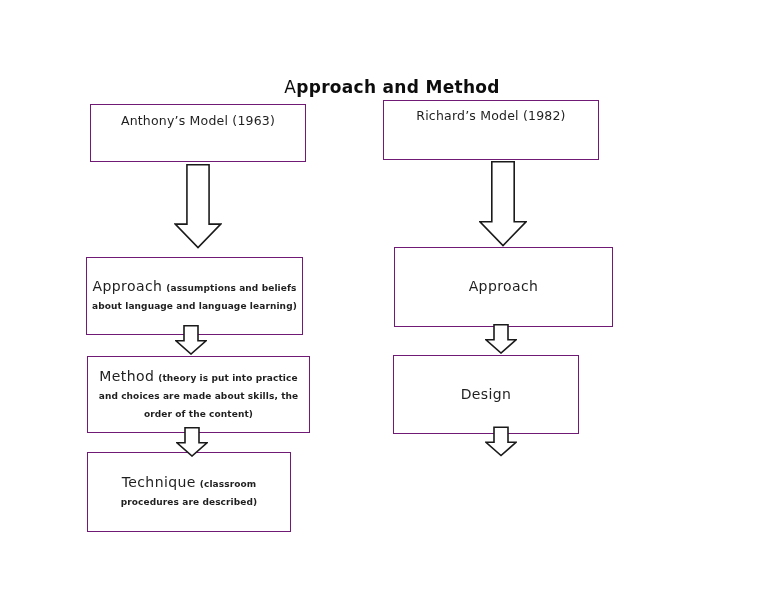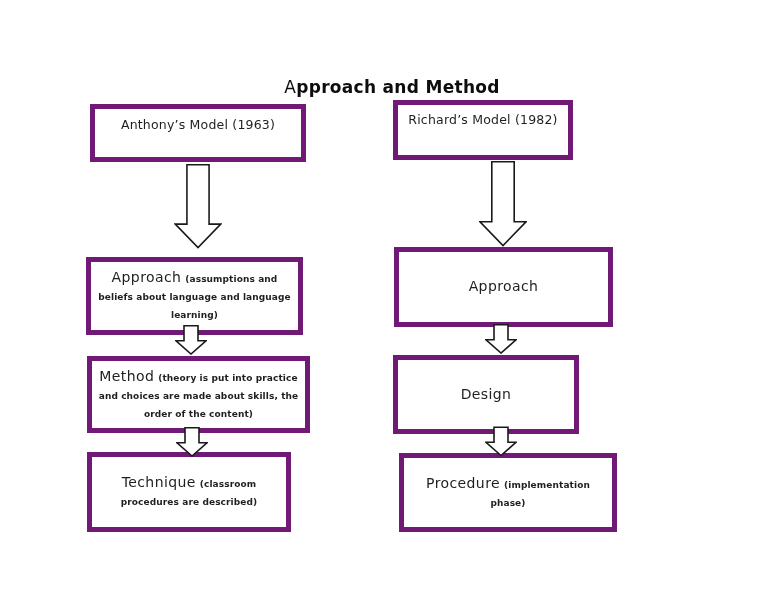--- a/index.html
+++ b/index.html
@@ -15,41 +15,41 @@
     position:absolute;top:76px;left:8px;width:100%;
     margin:0;text-align:center;
     font-size:17px;line-height:22px;color:#0d0d0d;
     letter-spacing:.3px;
   }
   .title .t-prefix{font-weight:400;}
   .title .t-rest{font-weight:700;}
   .box{
     position:absolute;
     background:#ffffff;
-    border:5px solid #701a75;
+    border:1px solid #701a75;
     box-sizing:border-box;
     text-align:center;
     z-index:1;
   }
   .header-box{
     font-size:12.5px;line-height:15px;
     padding-top:8px;
     letter-spacing:.2px;
   }
   .flow-box{
     display:flex;align-items:center;justify-content:center;
     padding:16px 4px;
   }
   .flow-box .inner{line-height:15px;}
   .main-label{font-size:14px;letter-spacing:.4px;}
   .detail-label{font-size:9px;font-weight:700;letter-spacing:.1px;}
   .detail-label:not(:empty){margin-left:4px;}
   
   .b-l-header{left:90px;top:104px;width:216px;height:58px;}
-  .b-r-header{left:393px;top:100px;width:180px;height:60px;padding-top:7px;}
+  .b-r-header{left:383px;top:100px;width:216px;height:60px;padding-top:7px;}
   .b-l-approach{left:86px;top:257px;width:217px;height:78px;}
   .b-l-method{left:87px;top:356px;width:223px;height:77px;}
   .b-l-technique{left:87px;top:452px;width:204px;height:80px;}
   .b-r-approach{left:394px;top:247px;width:219px;height:80px;}
   .b-r-design{left:393px;top:355px;width:186px;height:79px;}
   .b-r-procedure{left:399px;top:453px;width:218px;height:79px;}
   
   .arrow{position:absolute;z-index:2;}
   .a-l-long{left:174px;top:164px;}
   .a-r-long{left:479px;top:161px;}
@@ -111,17 +111,14 @@
   </svg>
 
   <div class="box flow-box b-r-design">
     <div class="inner"><span class="main-label">Design</span><span class="detail-label"></span></div>
   </div>
 
   <svg class="arrow a-r-s2" width="32" height="31" viewBox="0 0 32 30">
     <polygon points="9,0.8 23,0.8 23,15.8 31,15.8 16,29 1,15.8 9,15.8"></polygon>
   </svg>
 
-  <div class="box flow-box b-r-procedure">
-    <div class="inner"><span class="main-label">Procedure</span><span class="detail-label">(implementation phase)</span></div>
-  </div>
 
 </div>
 
 </body></html>

